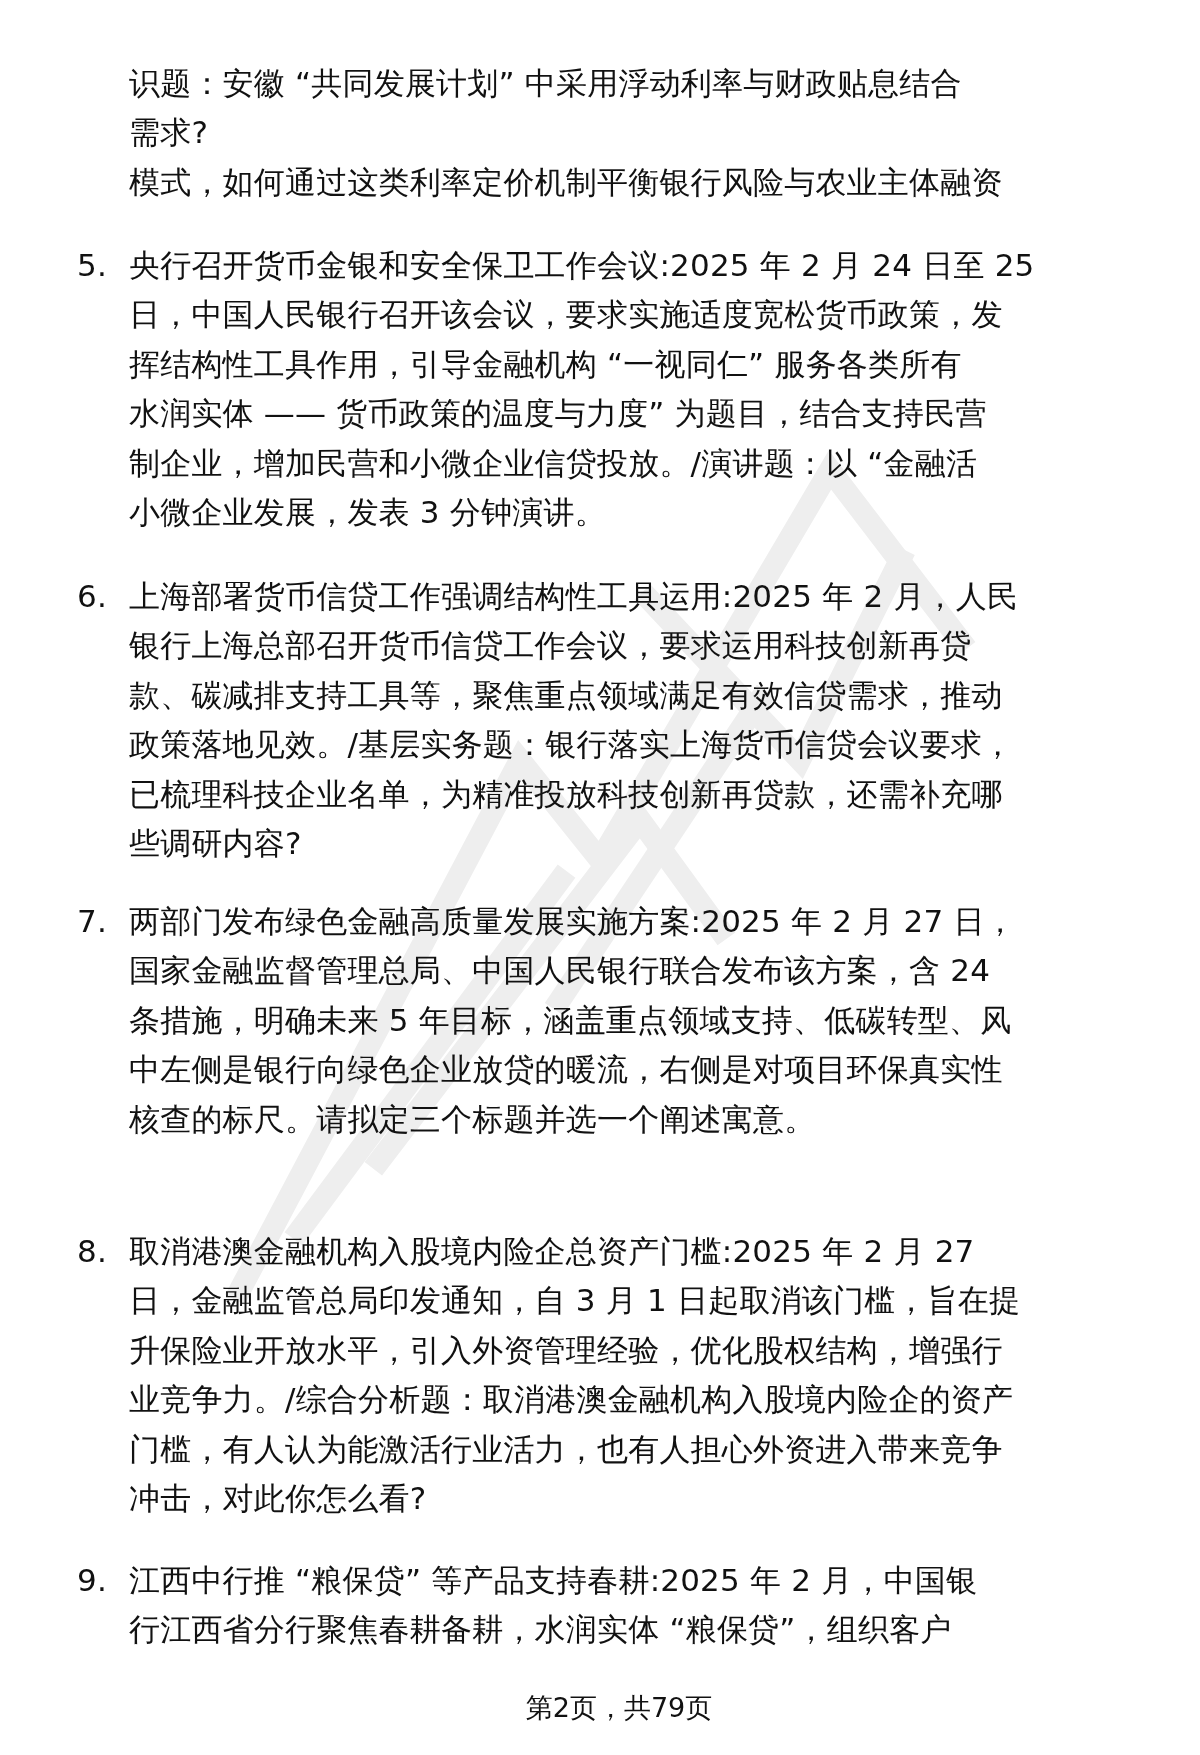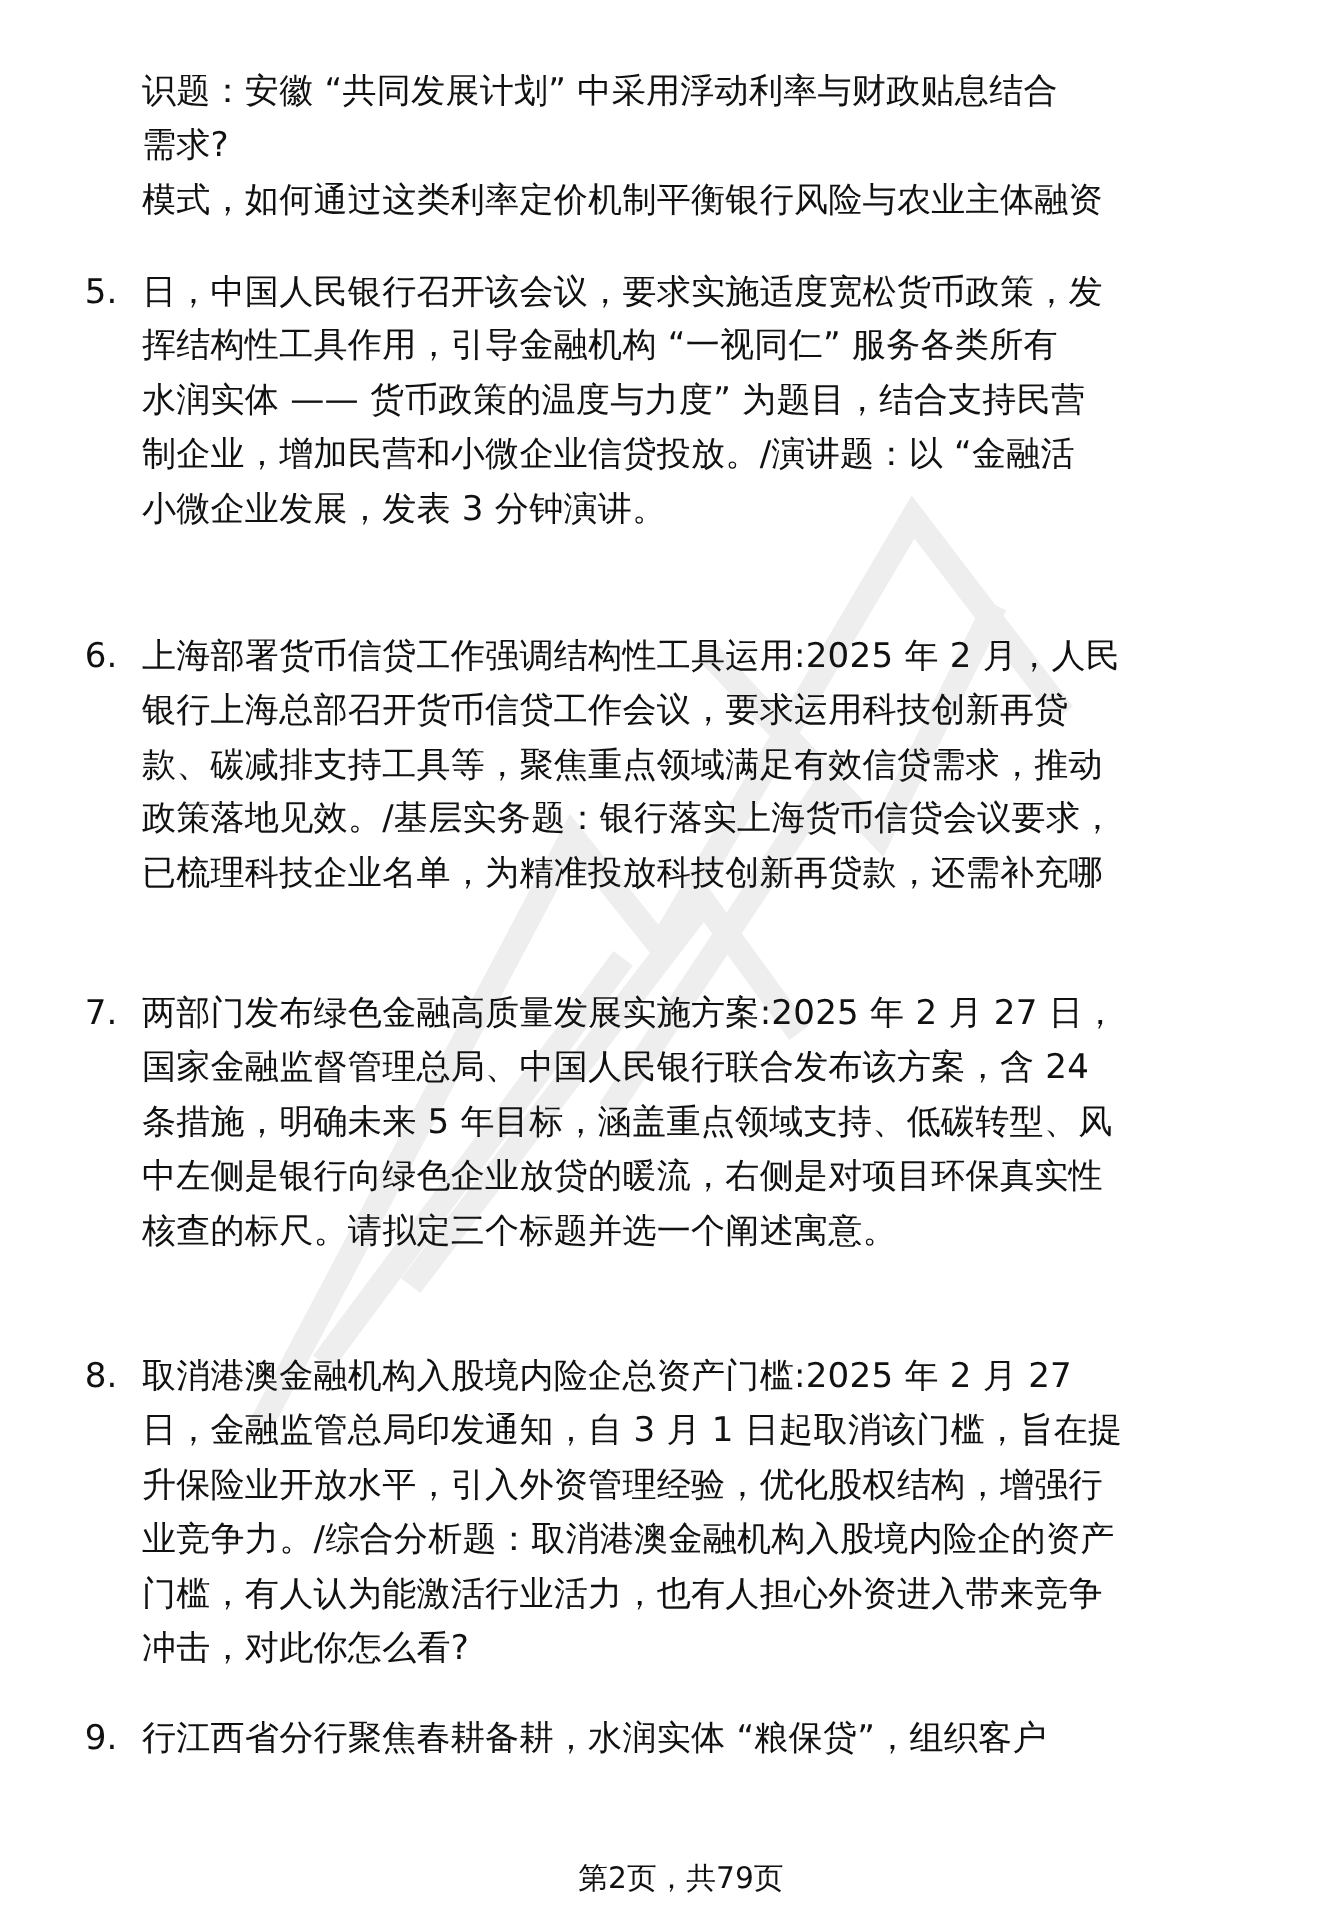--- a/index.html
+++ b/index.html
@@ -81,34 +81,36 @@
 <div class="page">
 
   <div class="block" style="top:59px;">
     <span class="line">识题：安徽 “共同发展计划” 中采用浮动利率与财政贴息结合</span>
     <span class="line">需求?</span>
     <span class="line">模式，如何通过这类利率定价机制平衡银行风险与农业主体融资</span>
   </div>
 
   <div class="block" style="top:241px;">
     <span class="item-num">5.</span>
+    <span class="line">央行召开货币金银和安全保卫工作会议:2025 年 2 月 24 日至 25</span>
     <span class="line">日，中国人民银行召开该会议，要求实施适度宽松货币政策，发</span>
     <span class="line">挥结构性工具作用，引导金融机构 “一视同仁” 服务各类所有</span>
     <span class="line">水润实体 —— 货币政策的温度与力度” 为题目，结合支持民营</span>
     <span class="line">制企业，增加民营和小微企业信贷投放。/演讲题：以 “金融活</span>
     <span class="line">小微企业发展，发表 3 分钟演讲。</span>
   </div>
 
   <div class="block" style="top:572px;">
     <span class="item-num">6.</span>
     <span class="line">上海部署货币信贷工作强调结构性工具运用:2025 年 2 月，人民</span>
     <span class="line">银行上海总部召开货币信贷工作会议，要求运用科技创新再贷</span>
     <span class="line">款、碳减排支持工具等，聚焦重点领域满足有效信贷需求，推动</span>
     <span class="line">政策落地见效。/基层实务题：银行落实上海货币信贷会议要求，</span>
     <span class="line">已梳理科技企业名单，为精准投放科技创新再贷款，还需补充哪</span>
+    <span class="line">些调研内容?</span>
   </div>
 
   <div class="block" style="top:897px;">
     <span class="item-num">7.</span>
     <span class="line">两部门发布绿色金融高质量发展实施方案:2025 年 2 月 27 日，</span>
     <span class="line">国家金融监督管理总局、中国人民银行联合发布该方案，含 24</span>
     <span class="line">条措施，明确未来 5 年目标，涵盖重点领域支持、低碳转型、风</span>
     <span class="line">中左侧是银行向绿色企业放贷的暖流，右侧是对项目环保真实性</span>
     <span class="line">核查的标尺。请拟定三个标题并选一个阐述寓意。</span>
   </div>
@@ -118,18 +120,19 @@
     <span class="line">取消港澳金融机构入股境内险企总资产门槛:2025 年 2 月 27</span>
     <span class="line">日，金融监管总局印发通知，自 3 月 1 日起取消该门槛，旨在提</span>
     <span class="line">升保险业开放水平，引入外资管理经验，优化股权结构，增强行</span>
     <span class="line">业竞争力。/综合分析题：取消港澳金融机构入股境内险企的资产</span>
     <span class="line">门槛，有人认为能激活行业活力，也有人担心外资进入带来竞争</span>
     <span class="line">冲击，对此你怎么看?</span>
   </div>
 
   <div class="block" style="top:1556px;">
     <span class="item-num">9.</span>
+    <span class="line">江西中行推 “粮保贷” 等产品支持春耕:2025 年 2 月，中国银</span>
     <span class="line">行江西省分行聚焦春耕备耕，水润实体 “粮保贷”，组织客户</span>
   </div>
 
   <div class="footer">第2页，共79页</div>
 
 </div>
 
 </body></html>

